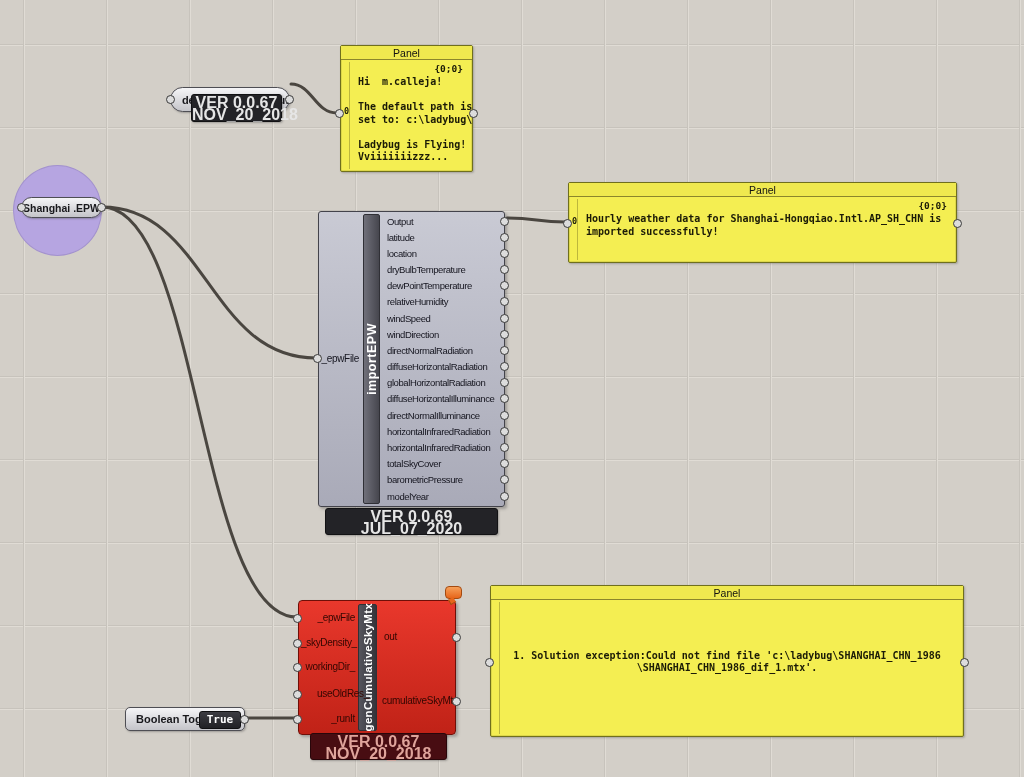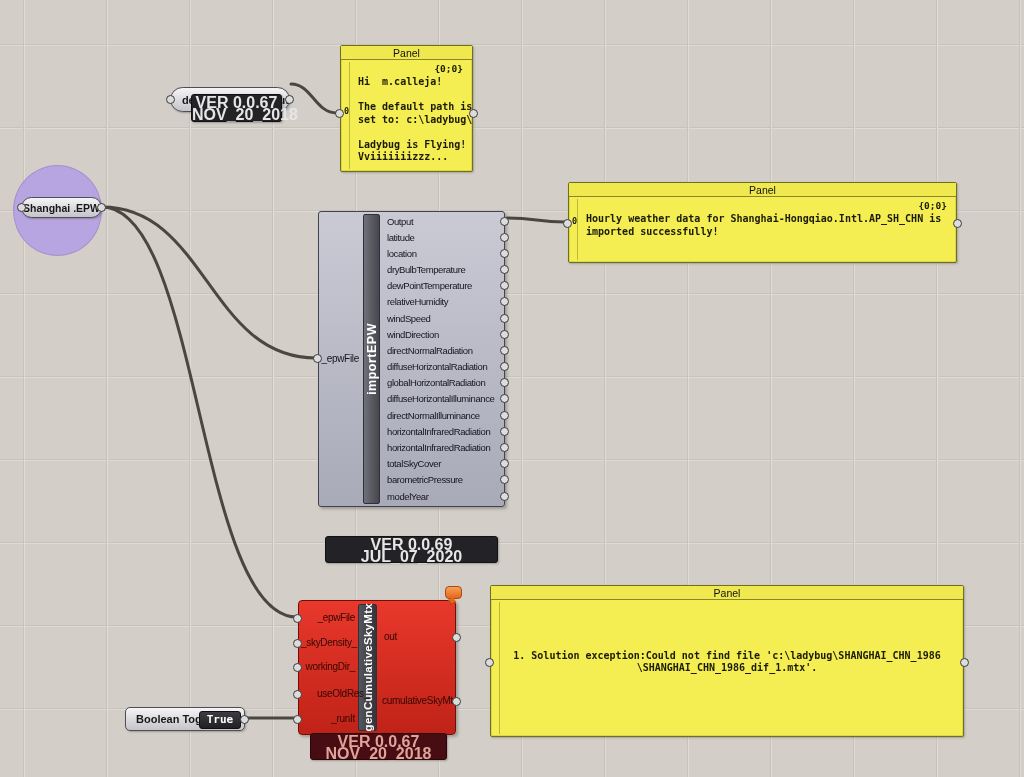--- a/index.html
+++ b/index.html
@@ -277,21 +277,21 @@
       <div class="out-row">
           <span class="olabel">barometricPressure</span>
           <span class="nub"></span>
         </div>
       <div class="out-row">
           <span class="olabel">modelYear</span>
           <span class="nub"></span>
         </div>
     </div>
   </div>
-  <div class="verbox" style="left:325px; top:508px; width:173px; height:27px;margin-top:28px;">
+  <div class="verbox" style="left:325px; top:508px; width:173px; height:27px;">
     <div>VER 0.0.69</div>
     <div>JUL_07_2020</div>
   </div>
 
   <div class="panel" id="panel-hourly">
     <div class="panel-title">Panel</div>
     <div class="panel-gutter"></div>
     <div class="panel-body">
       <div class="panel-path">{0;0}</div>
       <div class="panel-line">Hourly weather data for Shanghai-Hongqiao.Intl.AP_SH_CHN is</div>

